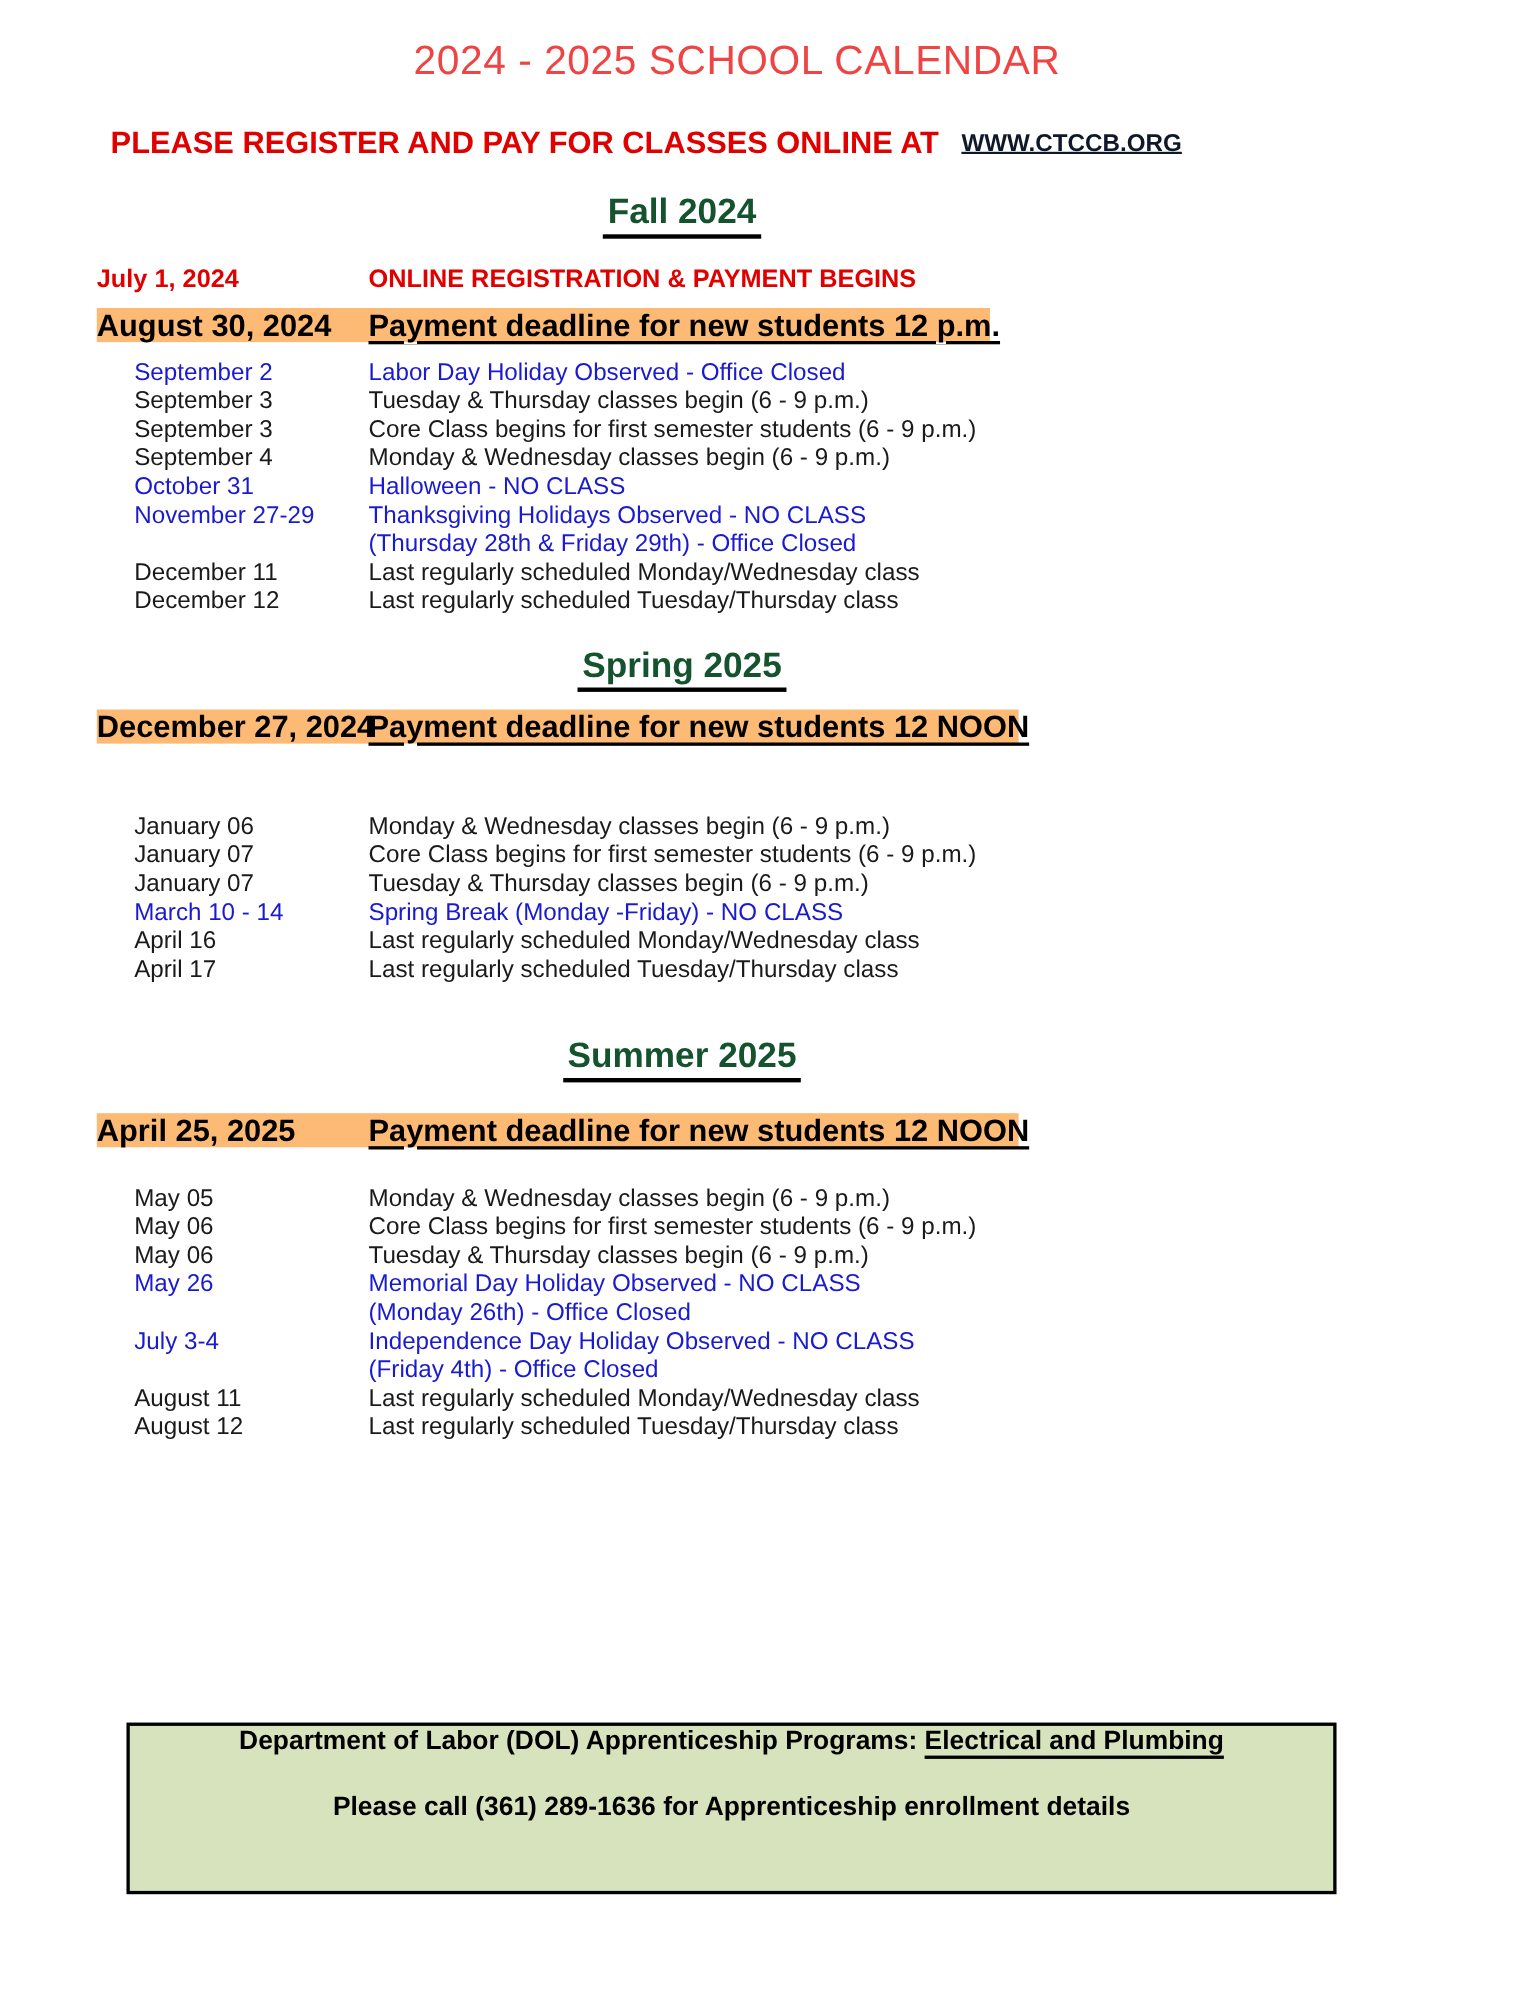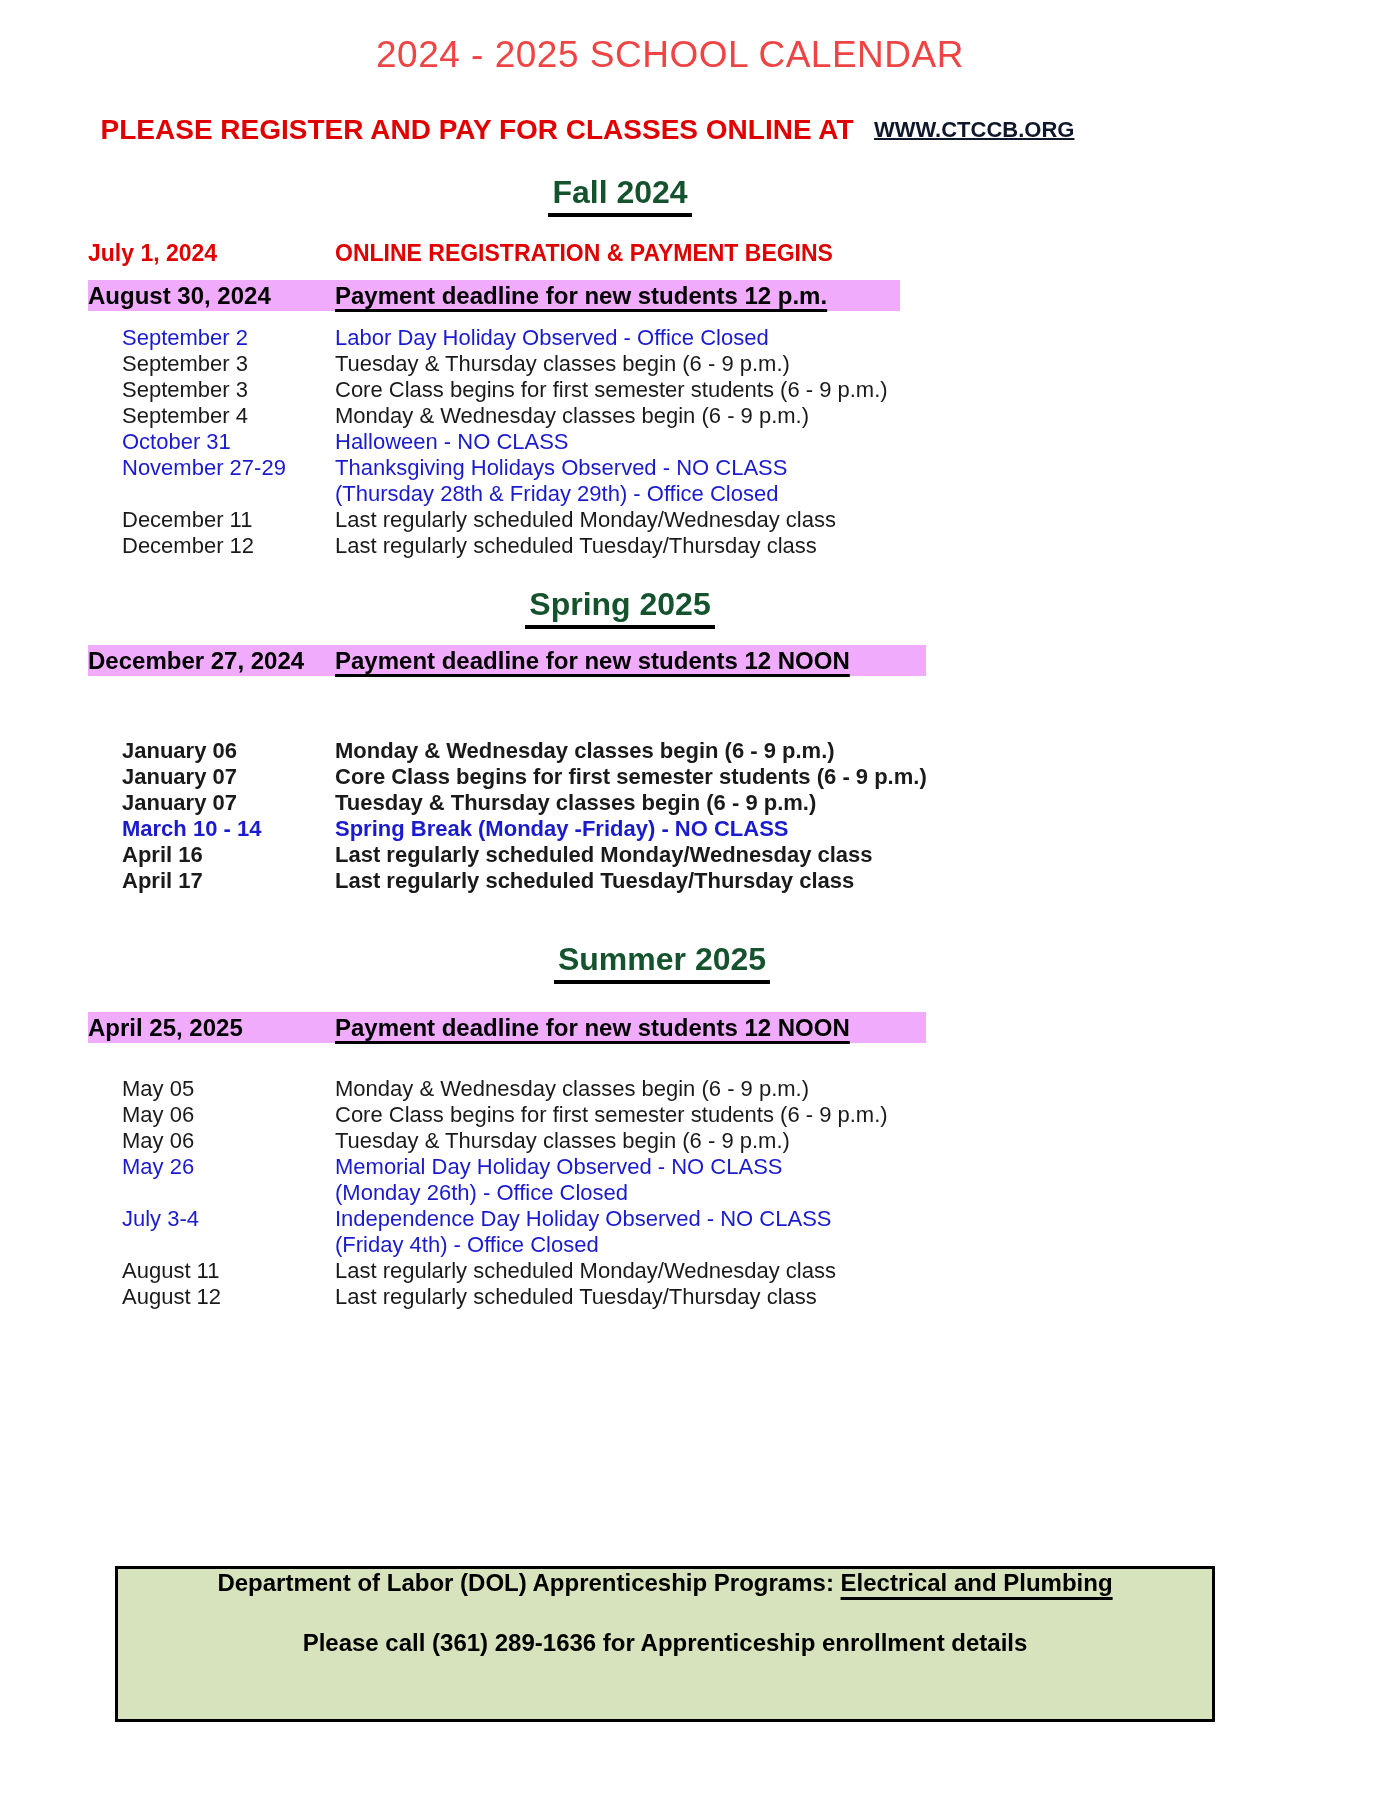--- a/index.html
+++ b/index.html
@@ -34,53 +34,53 @@
 
   .section-heading {
     position:absolute; left:0; width:1240px; text-align:center;
     font-size:32px; font-weight:bold; color:#14532d;
   }
   .section-heading .hd {
     border-bottom:4px solid #000; padding:0 4px 3px 4px;
   }
   .heading-fall   { top:174px; }
   .heading-spring { top:586px; }
-  .heading-summer { top:941px;padding-left:42px; }
+  .heading-summer { top:941px; }
 
   .notice-row {
     position:absolute; top:240px; left:88px;
     display:flex; color:#e00000; font-weight:bold; font-size:23px;
     white-space:nowrap;
     align-items:flex-end;
   }
   .notice-date { width:247px; flex:none; }
 
   .deadline-row {
     position:absolute; left:88px; height:31px;
-    background:#f0abfc;
+    background:#fdba74;
     display:flex; align-items:center;
-    font-weight:bold; font-size:24px; color:#000;
+    font-weight:bold; font-size:28px; color:#000;
     white-space:nowrap;
   }
   .deadline-fall   { top:280px; width:812px; }
   .deadline-spring { top:645px; width:838px; }
   .deadline-summer { top:1012px; width:838px; }
   .deadline-date { width:247px; flex:none; }
   .deadline-text {
     text-decoration:underline;
     text-decoration-thickness:3px;
     text-underline-offset:5px;
   }
 
   .events {
     position:absolute; left:88px; width:1100px;
     font-size:22px;
   }
   .events-fall   { top:325px; }
-  .events-spring { top:738px;font-weight:bold; }
+  .events-spring { top:738px; }
   .events-summer { top:1076px; }
 
   .event-row { display:flex; line-height:26px; white-space:nowrap; }
   .event-date { width:247px; padding-left:34px; box-sizing:border-box; flex:none; }
   .event-text { flex:1; }
   .blue  { color:#1a1ace; }
   .black { color:#1a1a1a; }
 
   .apprenticeship-box {
     position:absolute; top:1566px; left:115px;

